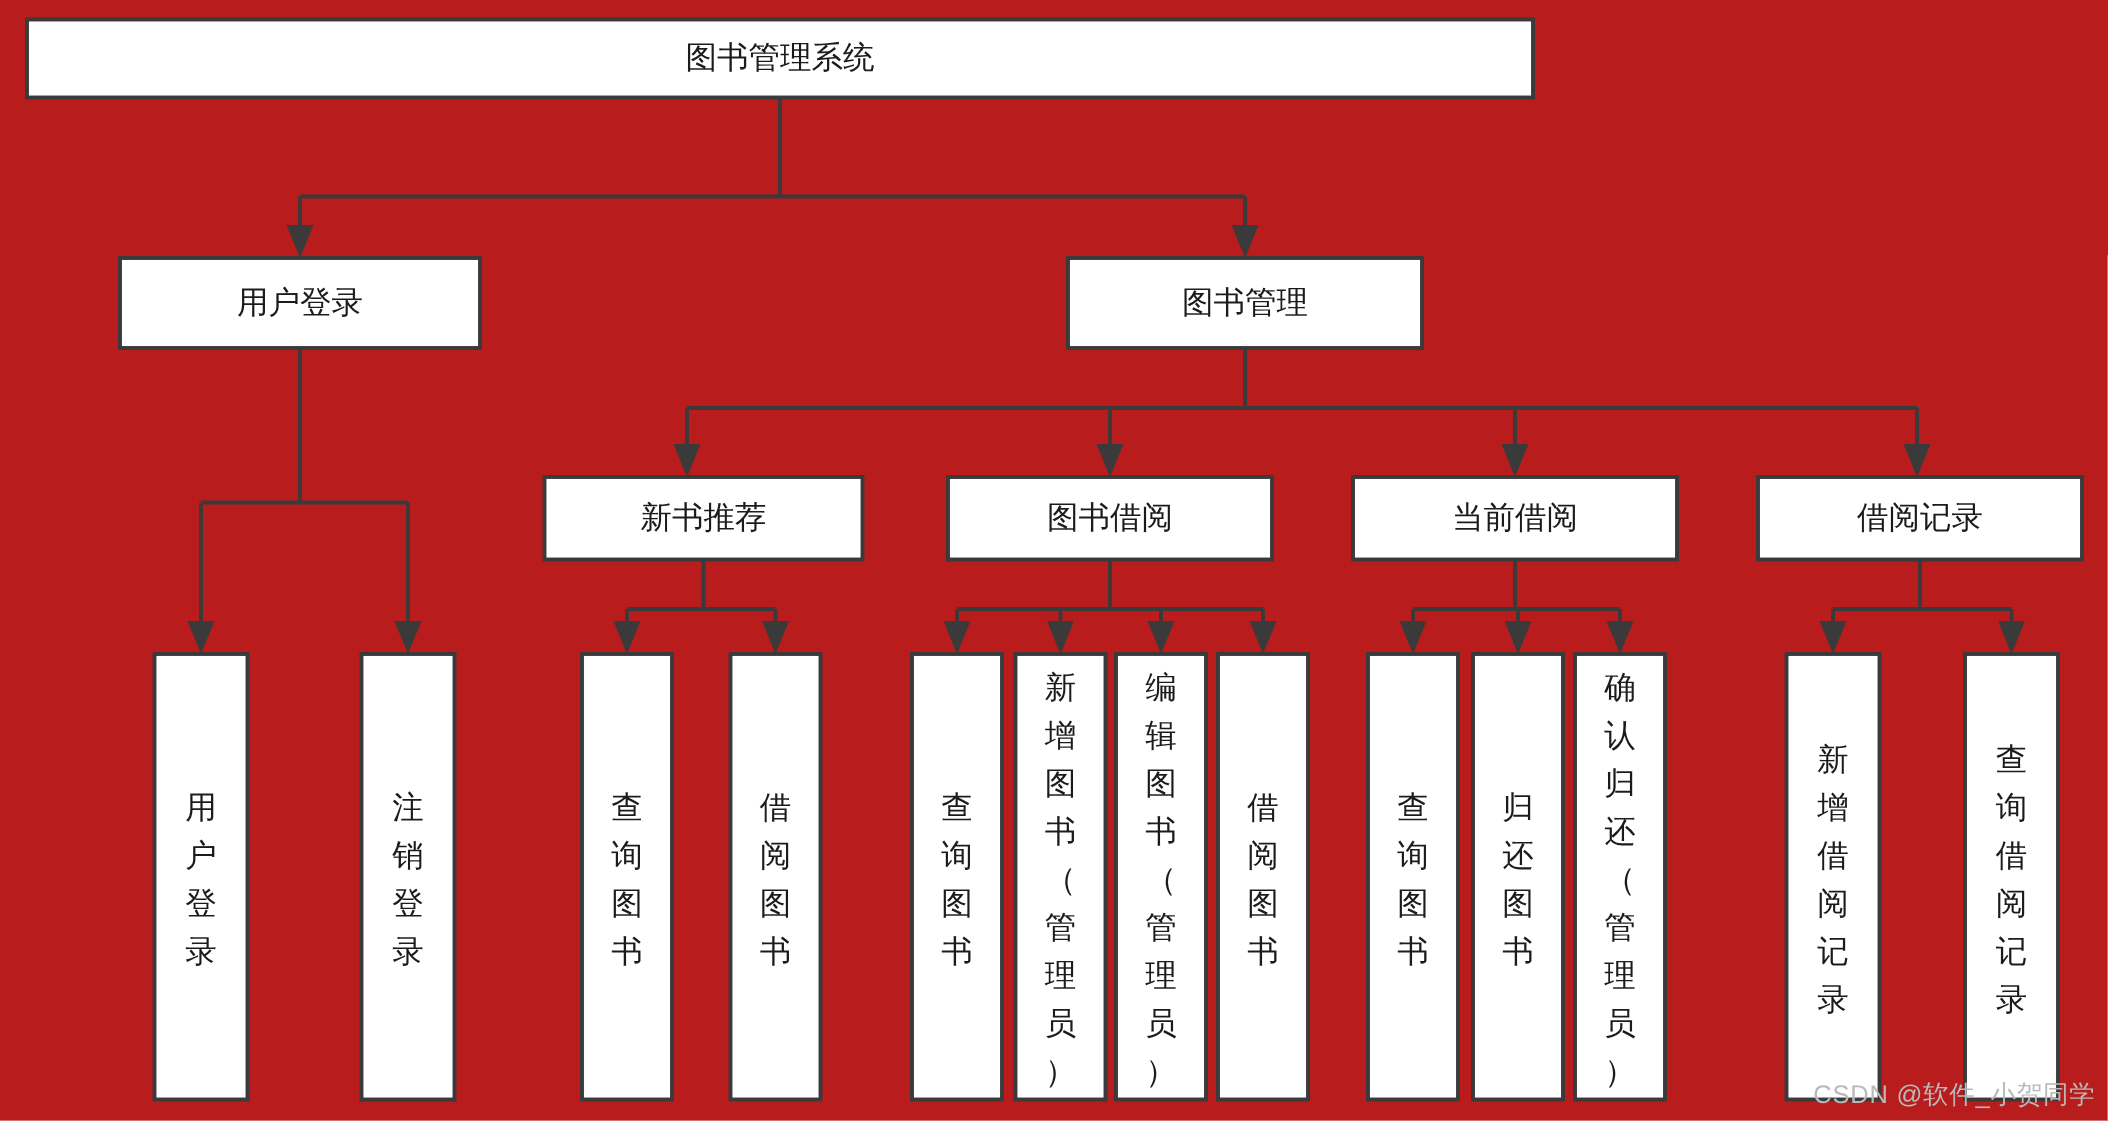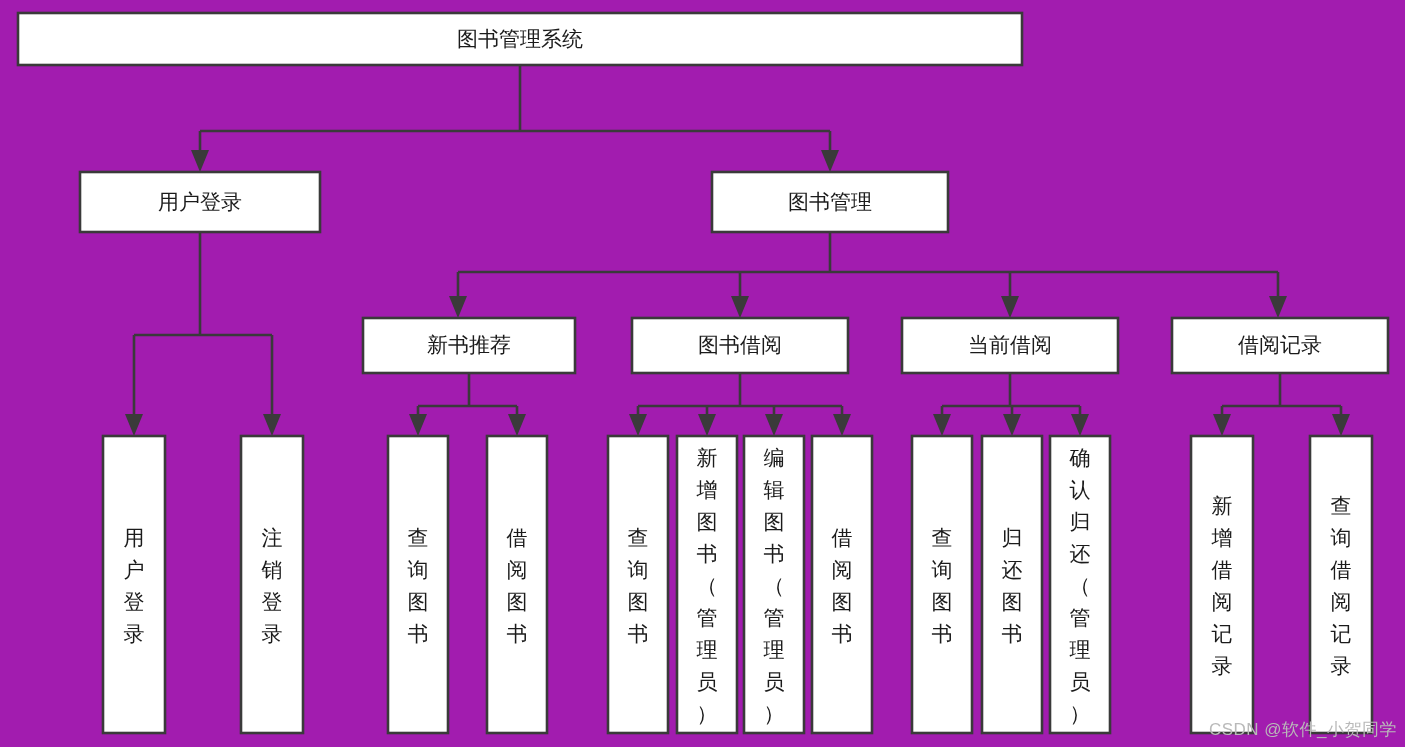--- a/index.html
+++ b/index.html
@@ -11,21 +11,21 @@
   body {
     width: 1405px;
     height: 747px;
     font-family: "Liberation Sans", "DejaVu Sans", sans-serif;
     overflow: hidden;
   }
   #diagram-root {
     position: relative;
     width: 1405px;
     height: 747px;
-    background: #a21caf;
+    background: #b91c1c;
   }
   svg#tree-svg {
     position: absolute;
     left: 0;
     top: 0;
     width: 1405px;
     height: 747px;
     display: block;
   }
   .node-box {

